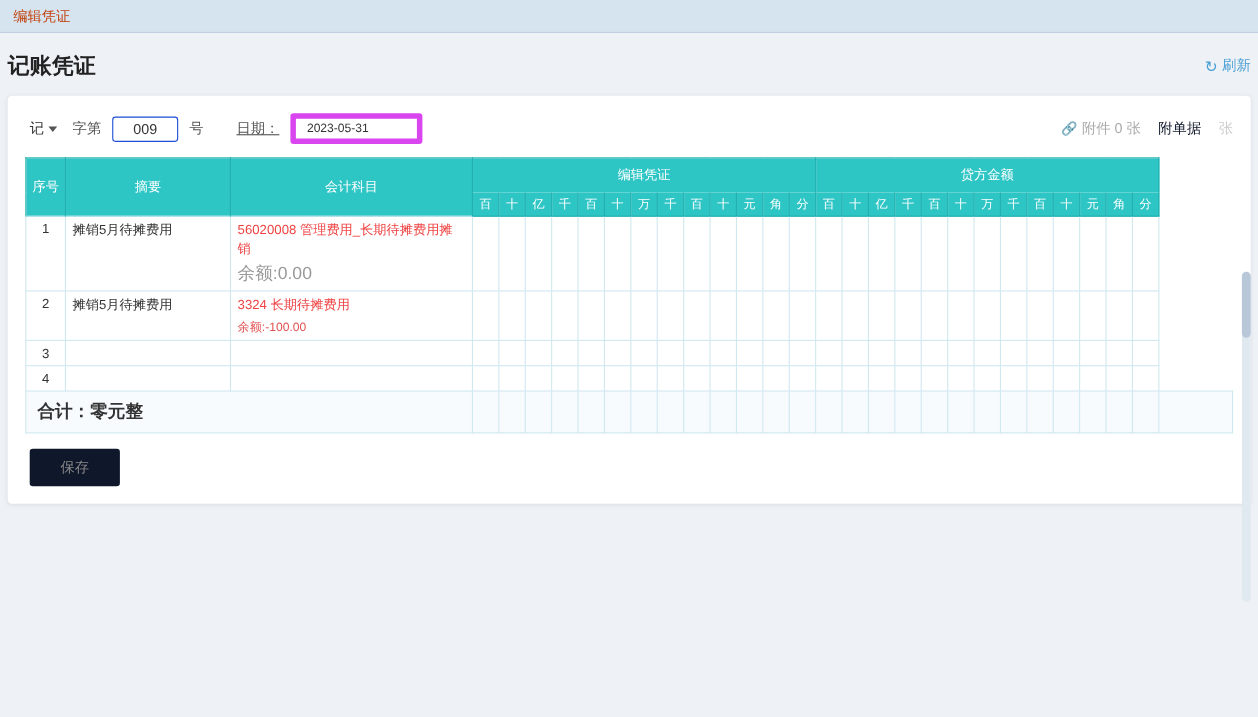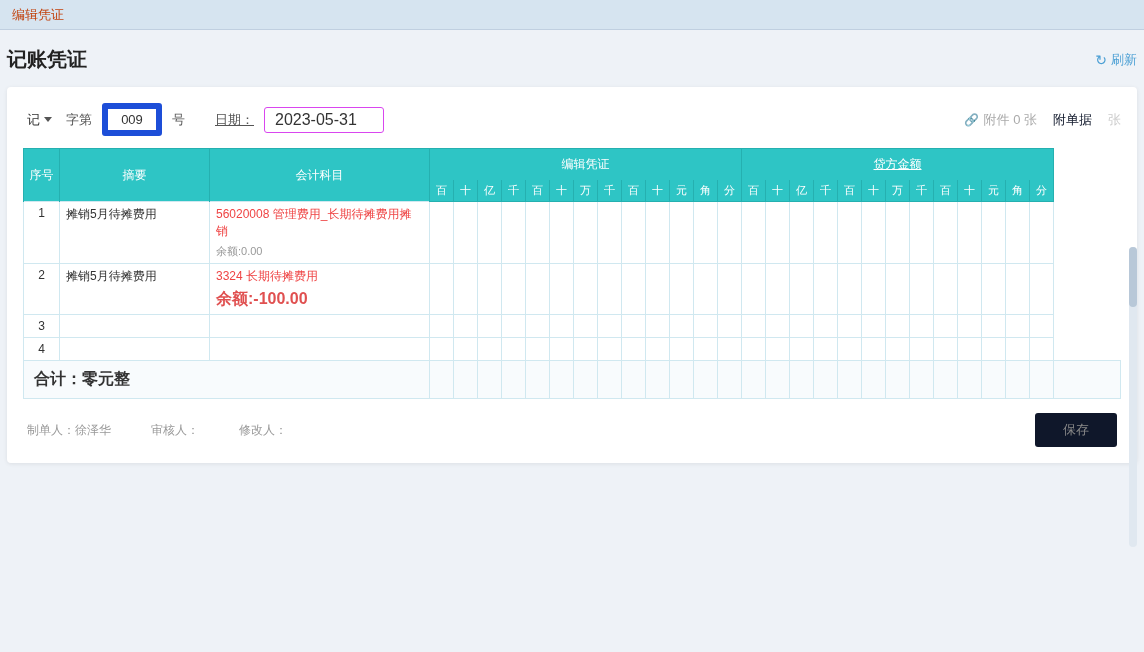--- a/index.html
+++ b/index.html
@@ -72,34 +72,34 @@
       display: flex;
       align-items: center;
       gap: 2px;
       padding: 2px 4px;
     }
     .zi-field {
       font-size: 13px;
       color: #555;
     }
     .num-input {
-      border: 6px solid #1d4ed8;
+      border: 1px solid #1d4ed8;
       border-radius: 3px;
       padding: 3px 8px;
       width: 60px;
       font-size: 13px;
       text-align: center;
       color: #333;
     }
     .date-input {
-      border: 1px solid #d946ef;
+      border: 5px solid #d946ef;
       border-radius: 3px;
       padding: 3px 10px;
       width: 120px;
-      font-size: 16px;
+      font-size: 11px;
       color: #333;
     }
     .attach-area {
       margin-left: auto;
       display: flex;
       align-items: center;
       gap: 16px;
       color: #aaa;
       font-size: 13px;
     }
@@ -156,28 +156,27 @@
     .row-seq {
       text-align: center;
       color: #555;
       vertical-align: middle;
     }
     .account-code {
       color: #ef4444;
     }
     .balance-text {
       color: #999;
+      font-size: 16px;
+      margin-top: 4px;
+    }
+    .balance-negative {
+      color: #e05050;
       font-size: 11px;
       margin-top: 4px;
-    }
-    .balance-negative {
-      color: #e05050;
-      font-size: 16px;
-      margin-top: 4px;
-      font-weight: bold;
     }
     .digit-cell {
       text-align: center;
       border-left: 1px solid #d0e8f0;
       border-right: none;
       padding: 2px 1px;
     }
     .digit-cell:last-child {
       border-right: 1px solid #d0e8f0;
     }
@@ -208,21 +207,20 @@
       border-radius: 3px;
       padding: 8px 28px;
       font-size: 13px;
       cursor: pointer;
     }
     .header-merge-debit {
       border-bottom: none;
     }
     .header-merge-credit {
       border-bottom: none;
-      text-decoration: underline;
     }
     .scrollbar-track {
       position: absolute;
       right: 0;
       top: 160px;
       width: 8px;
       height: 300px;
       background: #e0e8f0;
       border-radius: 4px;
     }
@@ -494,25 +492,20 @@
           <td class="digit-cell"></td>
           <td class="digit-cell"></td>
           <td class="digit-cell"></td>
           <td class="digit-cell"></td>
           <td class="digit-cell"></td>
         </tr>
       </tfoot>
     </table>
 
     <div class="footer-row">
-      <div class="footer-info">
-        <span>制单人：徐泽华</span>
-        <span>审核人：</span>
-        <span>修改人：</span>
-      </div>
       <button class="save-btn">保存</button>
     </div>
 
     <div class="scrollbar-track">
       <div class="scrollbar-thumb"></div>
     </div>
   </div>
 </div>
 
 </body></html>

